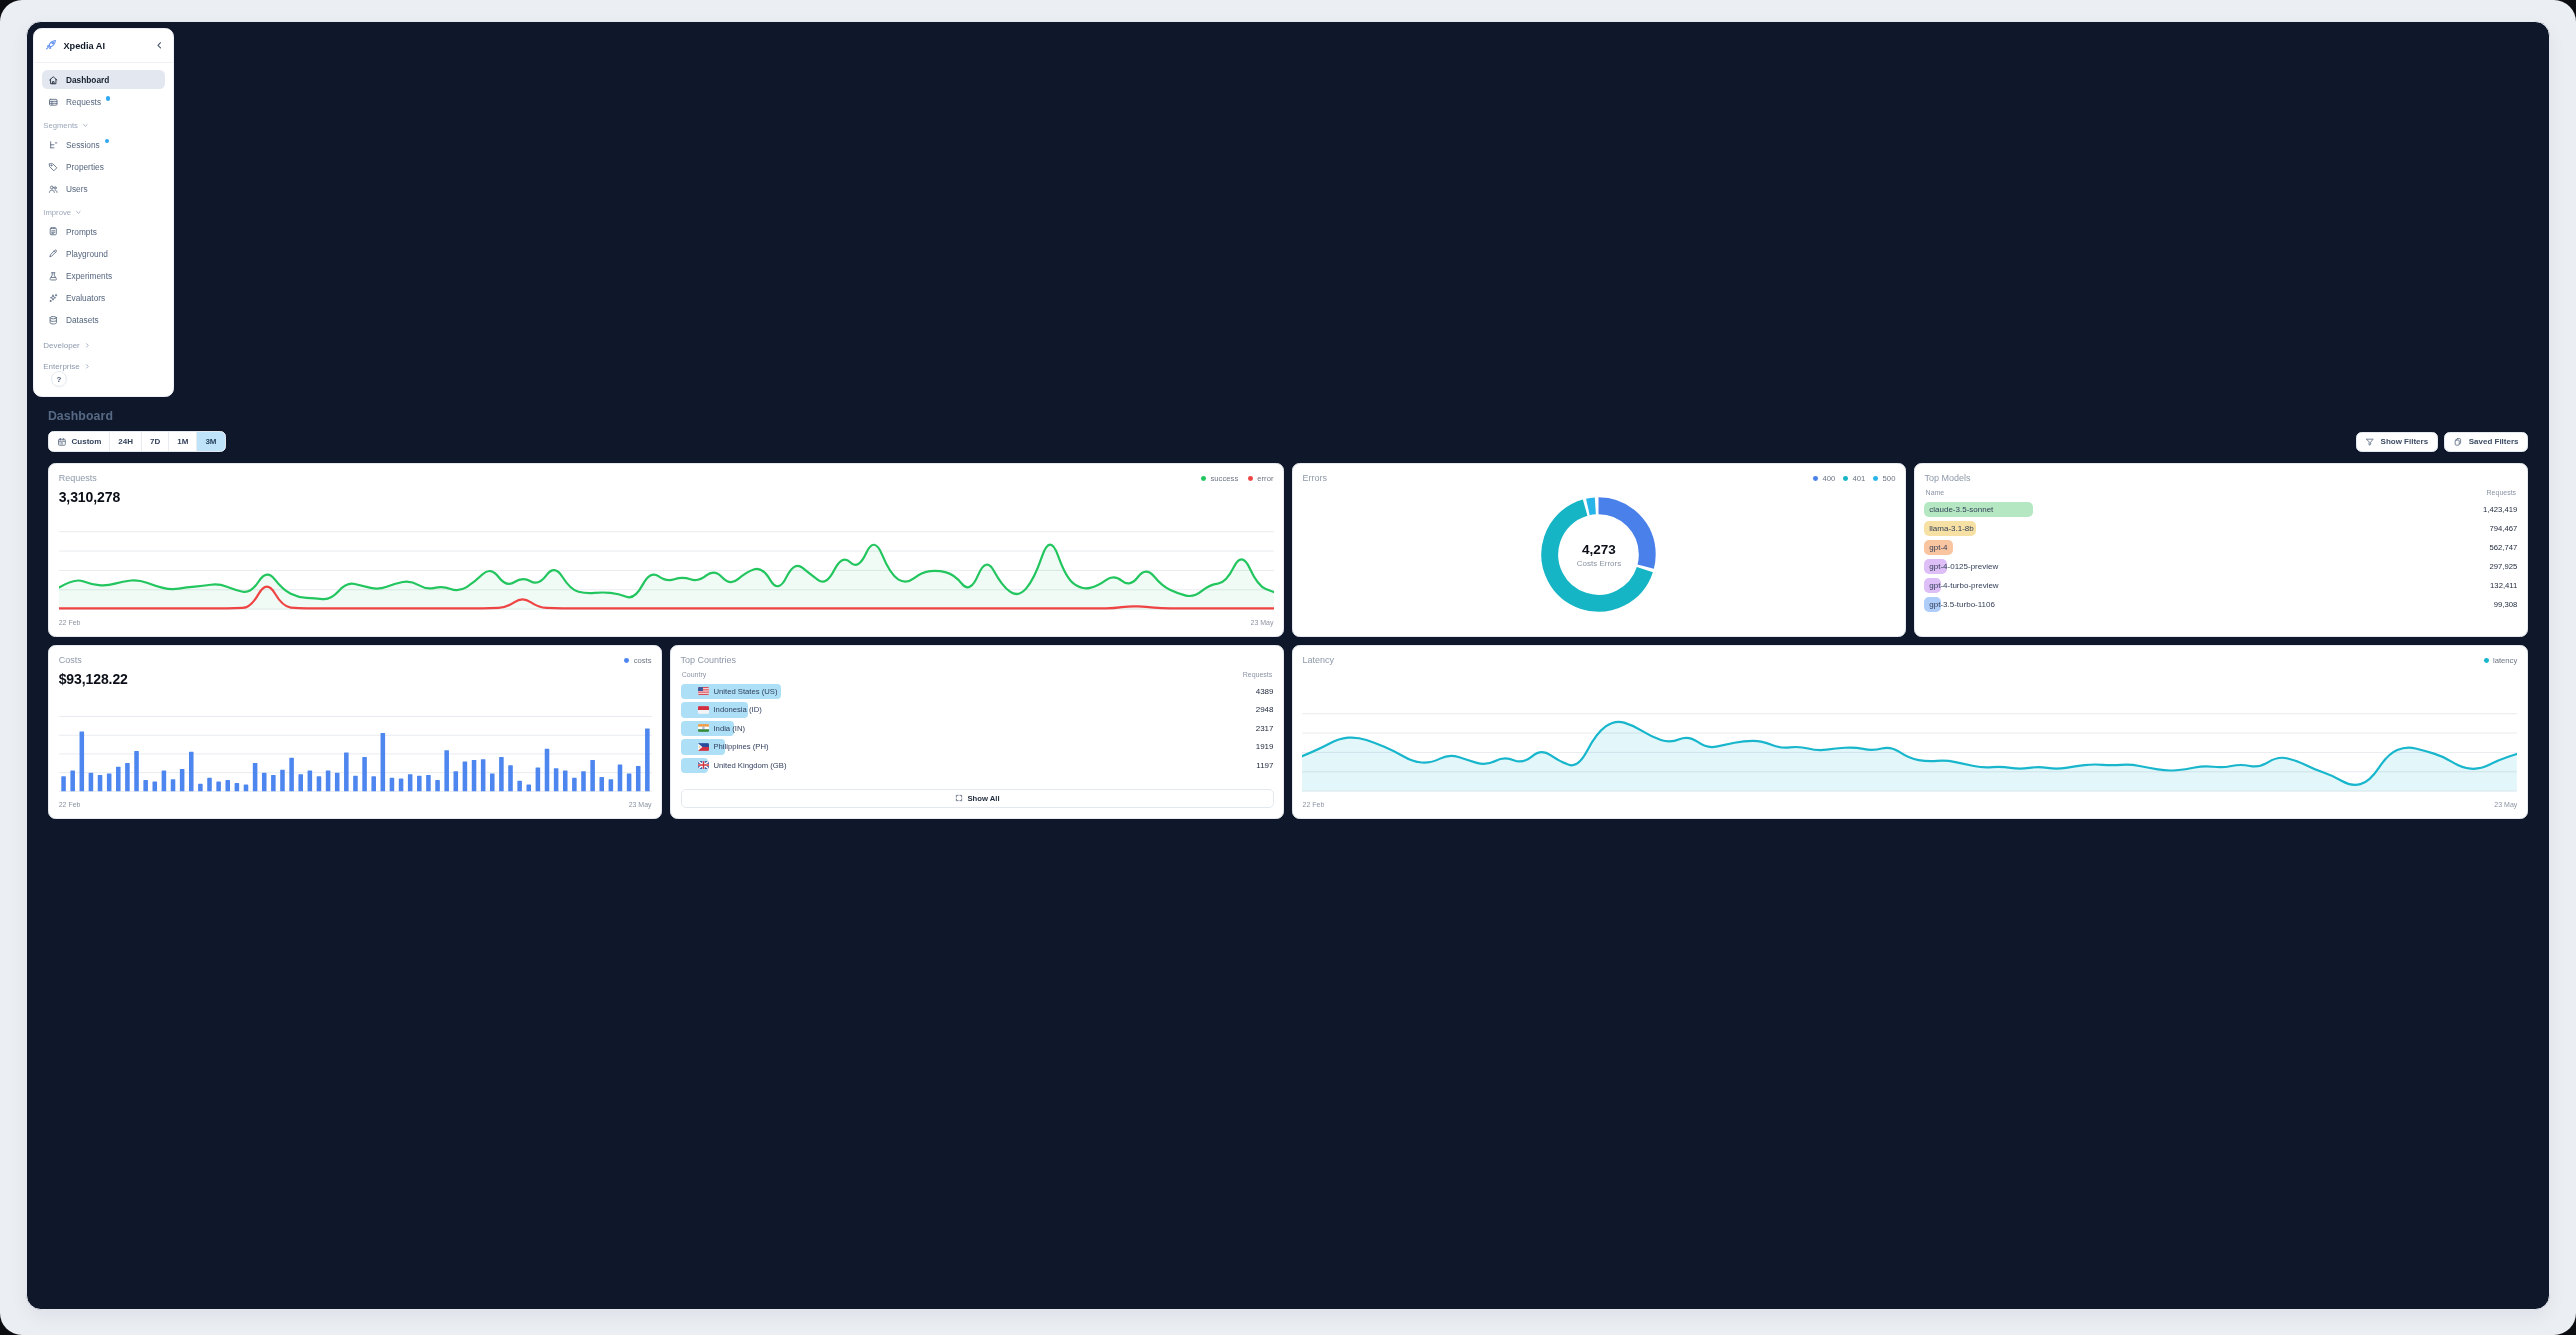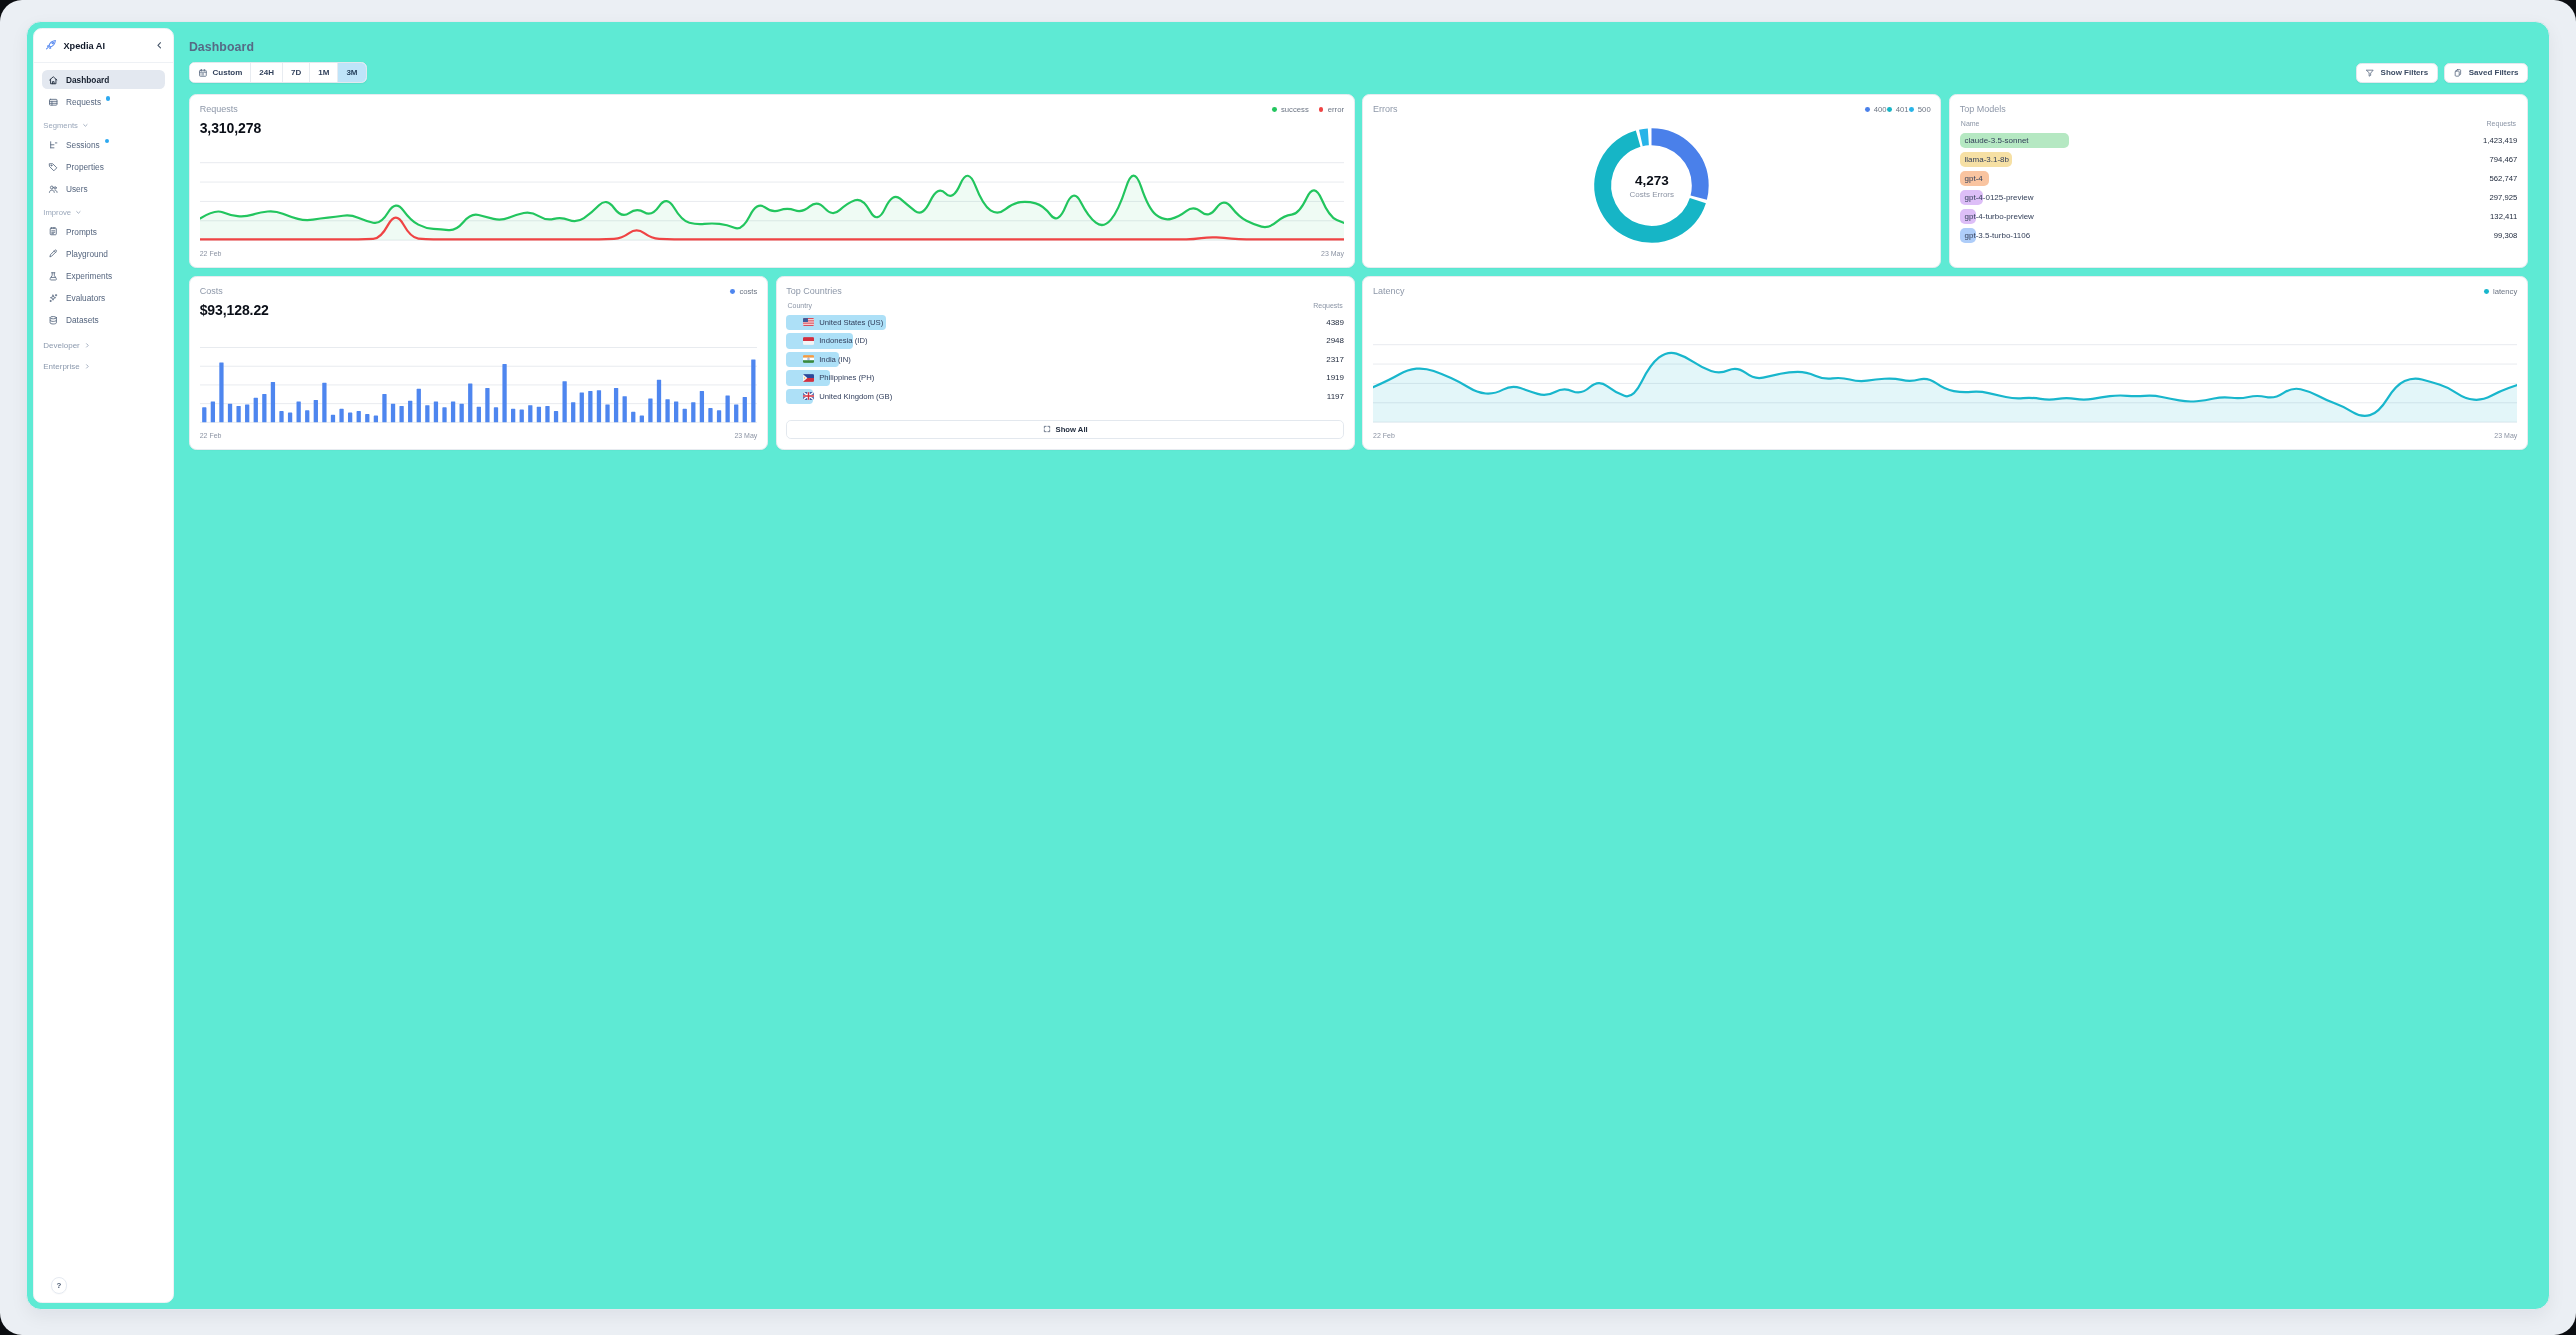--- a/index.html
+++ b/index.html
@@ -1,21 +1,21 @@
 <!DOCTYPE html>
 <html style="font-size:9.8px"><head>
 <meta charset="utf-8">
 <style>
   * { margin:0; padding:0; box-sizing:border-box; }
   html,body { width:964px; height:500px; overflow:hidden; background:#0b0d11;
     font-family:"Liberation Sans", sans-serif; }
   .frame { position:absolute; inset:0; background:#ebeff4; border-radius:22px; overflow:hidden; }
-  .app { position:absolute; left:26px; right:26px; top:21px; bottom:24.6px; background:#5eead4;
+  .app { position:absolute; left:26px; right:26px; top:21px; bottom:24.6px; background:#0f172a;
     border:0.6px solid #e3e8ee; border-radius:14.8px; box-shadow:0 6.1px 18.4px rgba(15,23,42,.06);
-    padding:6.1px; display:flex; overflow:hidden; }
+    padding:6.1px; display:flex; overflow:hidden;flex-direction:column; }
 
   
   .sidebar { width:141px; flex:0 0 141px; border:0.6px solid #eef1f5; border-radius:8.6px;
     display:flex; flex-direction:column; background:#fff; }
   .brand-row { height:34px; display:flex; align-items:center; padding:0 9.8px; gap:6.1px;
     border-bottom:0.6px solid #eef1f5; }
   .brand-name { font-size:9.2px; font-weight:700; color:#101828; flex:1; }
   .collapse-btn { color:#475569; display:flex; cursor:pointer; }
   .nav { padding:7.4px 8px 0 8px; display:flex; flex-direction:column; flex:1; }
   .nav-item { height:19px; display:flex; align-items:center; gap:6.8px; padding:0 6.1px;
@@ -321,21 +321,21 @@
           <div class="dates">
             <span>22 Feb</span>
             <span>23 May</span>
           </div>
         </div>
       </div>
 
       <div class="card">
         <div class="card-head">
           <span class="card-title">Errors</span>
-          <div class="legend" style="gap:0">
+          <div class="legend" style="gap:8px">
             <span class="legend-item">
                   <span class="dot" style="background-color: rgb(74, 128, 234);"></span>
                   <span>400</span>
                 </span>
             <span class="legend-item">
                   <span class="dot" style="background-color: rgb(22, 181, 198);"></span>
                   <span>401</span>
                 </span>
             <span class="legend-item">
                   <span class="dot" style="background-color: rgb(39, 180, 232);"></span>

